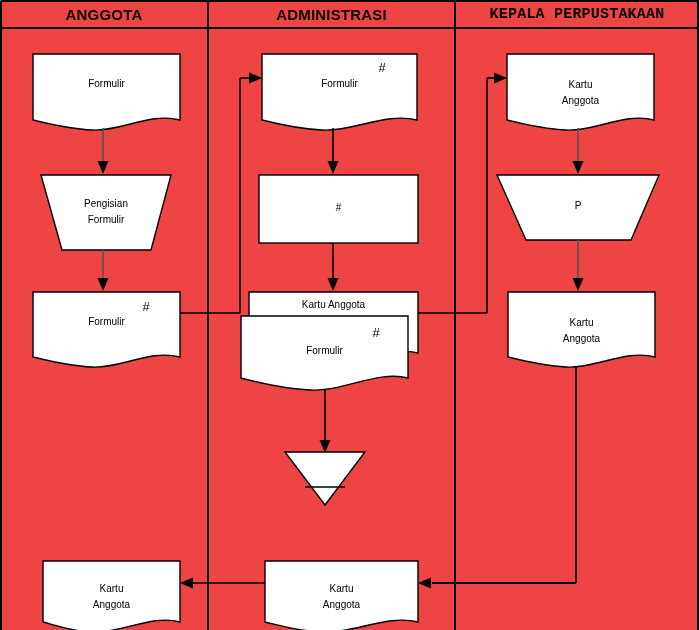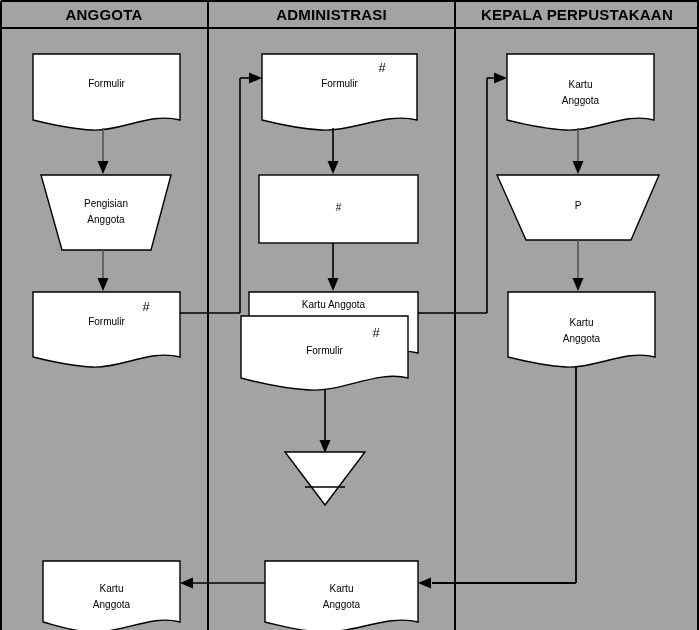--- a/index.html
+++ b/index.html
@@ -8,21 +8,21 @@
     padding: 0;
     background: #ffffff;
   }
   body {
     font-family: "Liberation Sans", sans-serif;
   }
   #canvas {
     position: relative;
     width: 699px;
     height: 630px;
-    background: #a3a3a3;
+    background: #ef4444;
     overflow: hidden;
   }
   #canvas svg {
     position: absolute;
     left: 0;
     top: 0;
   }
   .lane-title {
     position: absolute;
     font-family: "Liberation Sans", sans-serif;
@@ -152,26 +152,26 @@
       <polyline points="576,366 576,583" stroke="#000000" stroke-width="1.8" fill="none"></polyline>
       <polyline points="576,583 432,583" stroke="#000000" stroke-width="1.8" fill="none"></polyline>
       <polygon points="418,583 431,577.5 431,588.5" fill="#000000"></polygon>
     </g>
 
     <path d="M 43 561 L 180 561 L 180 622 C 152 614 120 634 92 632 C 70 631 58 626 43 622 Z" fill="#ffffff" stroke="#000000" stroke-width="1.4"></path>
   </svg>
 
   <div class="lane-title" style="left:0px; top:6px; width:208px;">ANGGOTA</div>
   <div class="lane-title" style="left:208px; top:6px; width:247px;">ADMINISTRASI</div>
-  <div class="lane-title" style="left:455px; top:6px; width:244px;">KEPALA PERPUSTAKAAN</div>
+  <div class="lane-title" style="left:455px; top:6px; width:244px;font-family:Liberation Mono, monospace;">KEPALA PERPUSTAKAAN</div>
 
   <div class="node-label" style="left:33px; top:76px; width:147px;">Formulir</div>
 
   <div class="node-label" style="left:41px; top:196px; width:130px;">Pengisian
-Anggota</div>
+Formulir</div>
 
   <div class="node-label" style="left:33px; top:314px; width:147px;">Formulir</div>
   <div class="corner-mark" style="left:136px; top:299px; width:20px;">#</div>
 
   <div class="node-label" style="left:262px; top:76px; width:155px;">Formulir</div>
   <div class="corner-mark" style="left:372px; top:60px; width:20px;">#</div>
 
   <div class="node-label" style="left:259px; top:200px; width:159px;">#</div>
 
   <div class="node-label" style="left:249px; top:297px; width:169px;">Kartu Anggota</div>

